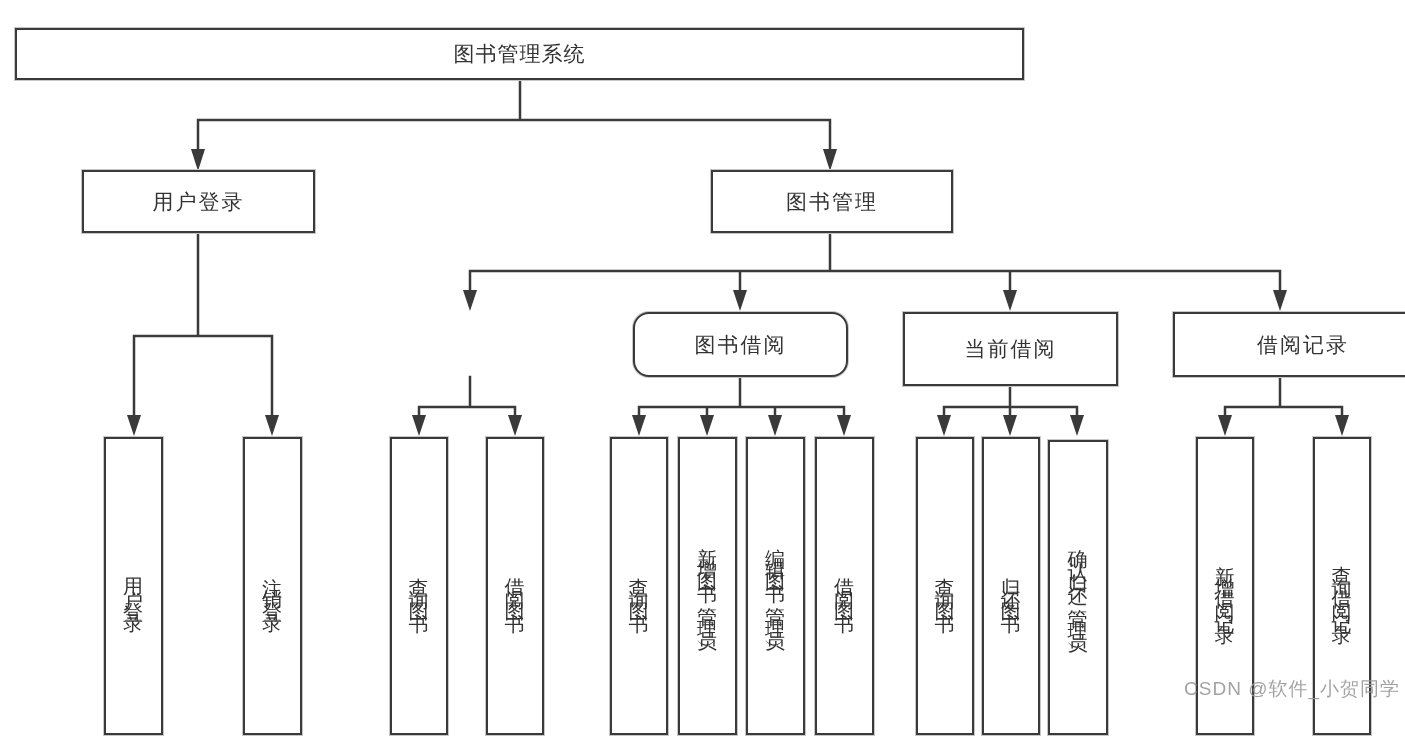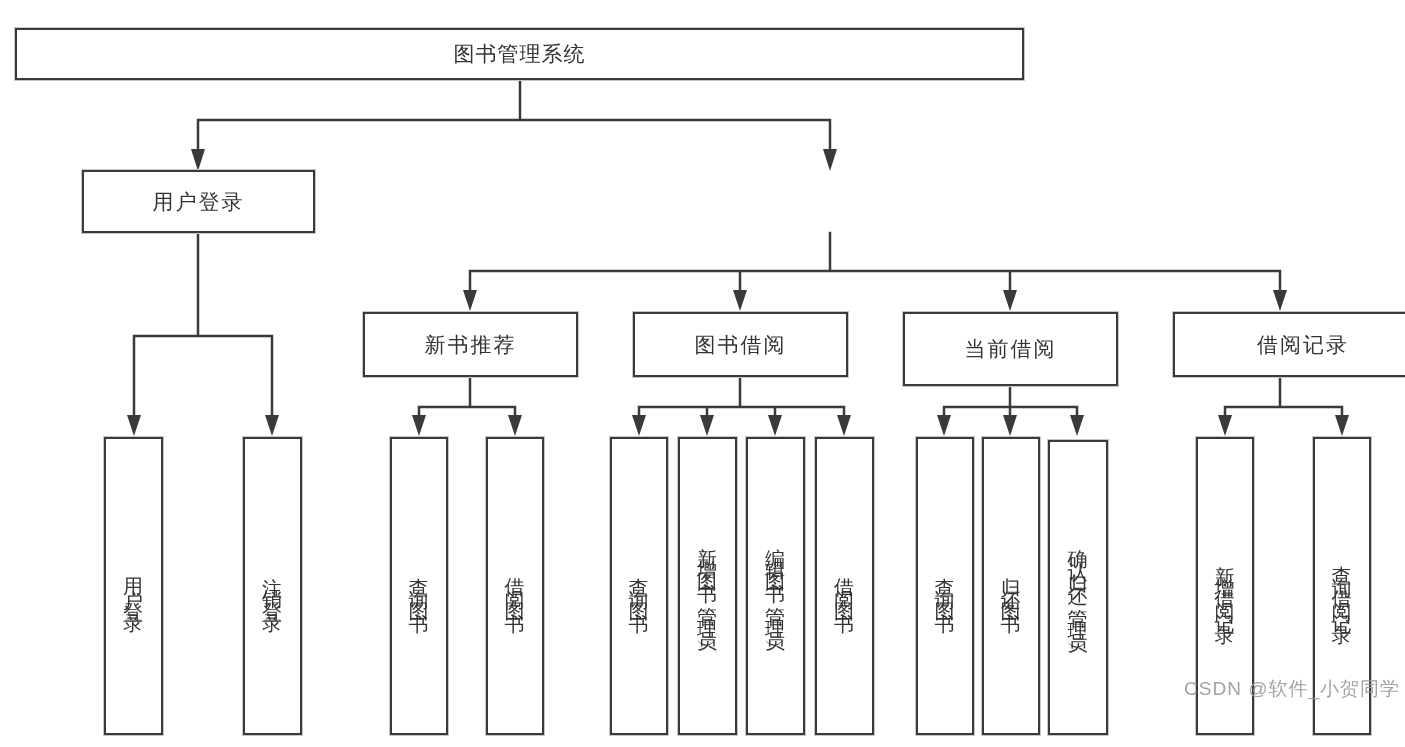--- a/index.html
+++ b/index.html
@@ -100,25 +100,25 @@
     </g>
   </svg>
 
   <div class="box" style="left:15px; top:16px; width:1009px; height:52px;margin-top:12px;">
     <span class="root-label">图书管理系统</span>
   </div>
 
   <div class="box" style="left:82px; top:170px; width:233px; height:63px;">
     <span class="h-label">用户登录</span>
   </div>
+  <div class="box" style="left:711px; top:170px; width:242px; height:63px;">
+    <span class="h-label">图书管理</span>
+  </div>
 
-  <div class="box" style="left:363px; top:312px; width:215px; height:65px;">
-    <span class="h-label">新书推荐</span>
-  </div>
-  <div class="box" style="left:633px; top:312px; width:215px; height:65px;">
+  <div class="box" style="left:633px; top:312px; width:215px; height:65px;border-radius:16px;">
     <span class="h-label">图书借阅</span>
   </div>
   <div class="box" style="left:903px; top:312px; width:215px; height:74px;">
     <span class="h-label">当前借阅</span>
   </div>
   <div class="box" style="left:1173px; top:312px; width:260px; height:65px;">
     <span class="h-label">借阅记录</span>
   </div>
 
   <div class="box leaf" style="left:104px; top:437px; width:59px; height:298px;">

